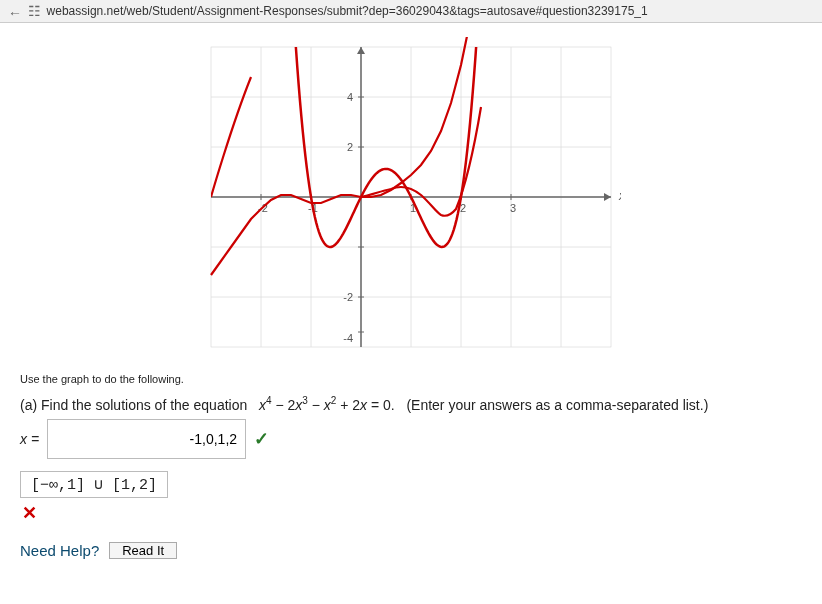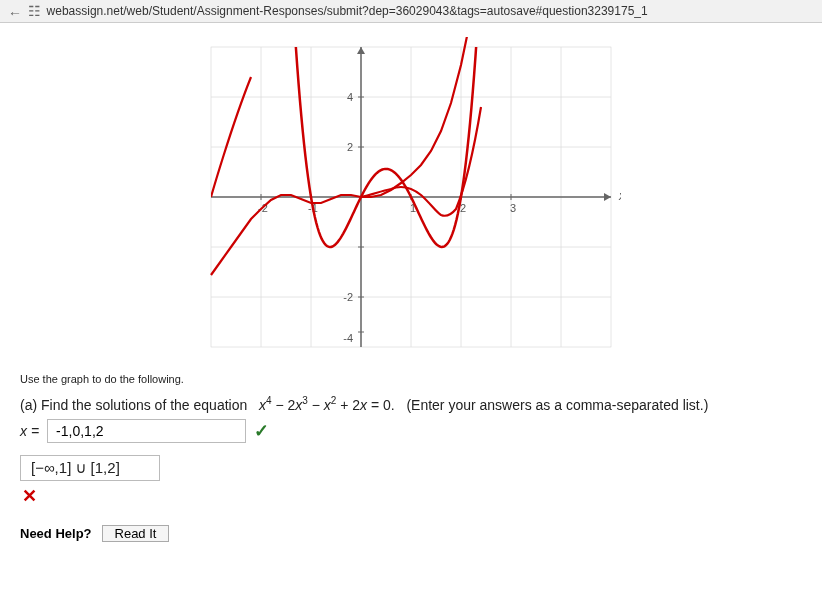--- a/index.html
+++ b/index.html
@@ -49,61 +49,63 @@
       align-items: center;
       gap: 8px;
       margin-top: 4px;
     }
     .answer-label {
       font-style: italic;
       font-size: 14px;
     }
     .answer-input {
       border: 1px solid #bbb;
-      padding: 3px 8px;
+      padding: 11px 8px;
       font-size: 14px;
       min-width: 120px;
       background: #fff;
+      text-align: right;
     }
     .check-mark {
       color: #2a7a2a;
       font-size: 18px;
       font-weight: bold;
     }
     .x-mark {
       color: #c00;
       font-size: 18px;
       font-weight: bold;
     }
     .need-help-row {
       display: flex;
       align-items: center;
       gap: 10px;
       margin-top: 18px;
     }
     .need-help-label {
-      color: #000000;
-      font-weight: bold;
-      font-size: 13px;
+      color: #0c4a6e;
+      font-weight: normal;
+      font-size: 15px;
     }
     .read-it-btn {
       border: 1px solid #aaa;
       background: #f5f5f5;
       padding: 0 12px;
       font-size: 13px;
       cursor: pointer;
     }
     sup { font-size: 10px; vertical-align: super; }
     .bracket-answer {
       font-size: 15px;
       border: 1px solid #bbb;
       padding: 3px 10px;
       background: #fff;
       display: inline-block;
       min-width: 140px;
+      font-family: Liberation Mono, monospace;
     }
   </style>
 </head>
 <body>
 
 <div class="url-bar">
   <span class="arrow">←</span>
   <span class="dot-icon">☷</span>
   <span>webassign.net/web/Student/Assignment-Responses/submit?dep=36029043&amp;tags=autosave#question3239175_1</span>
 </div>

